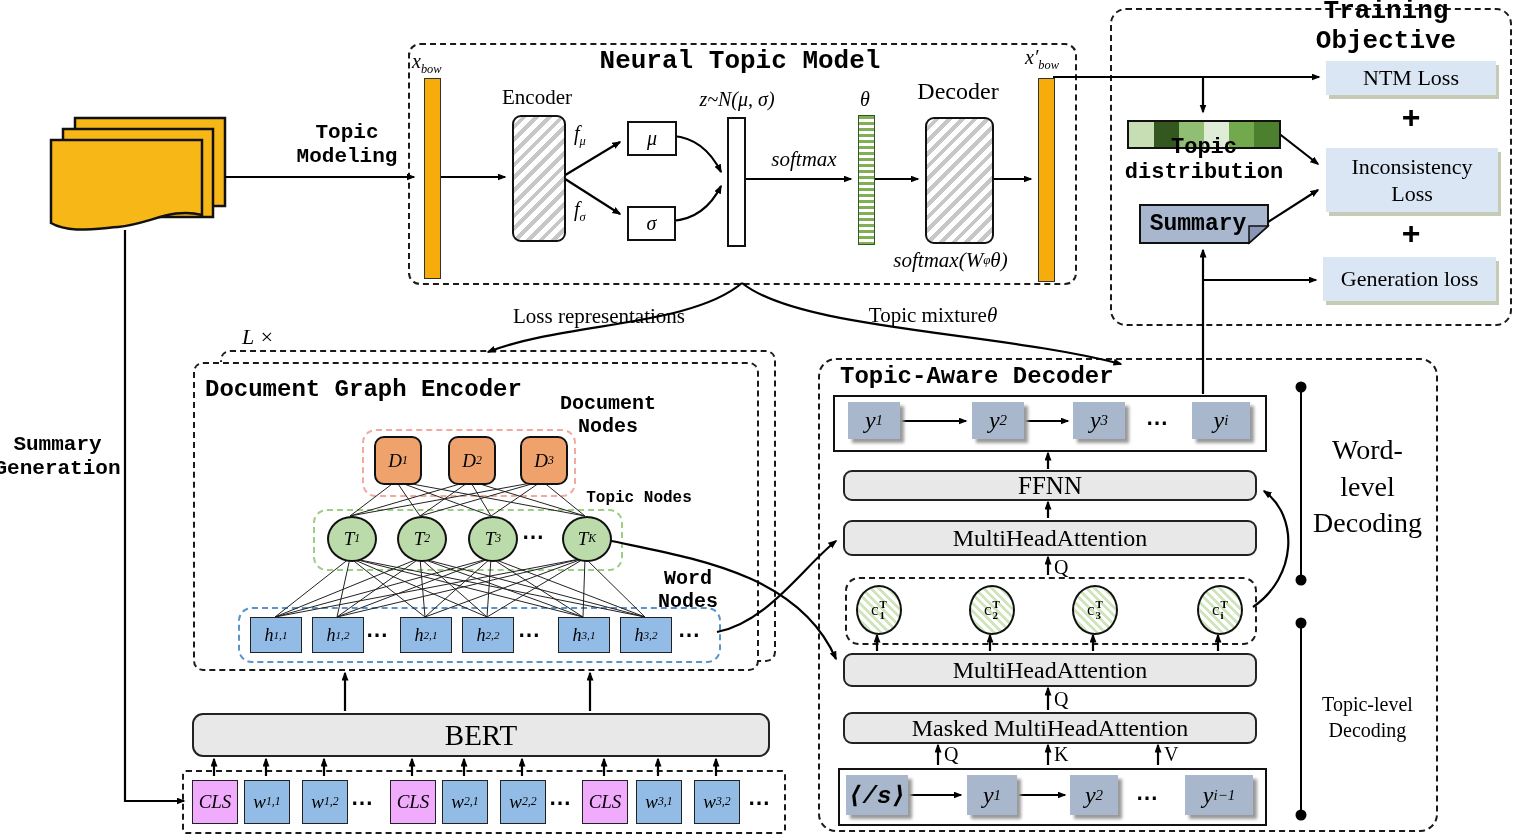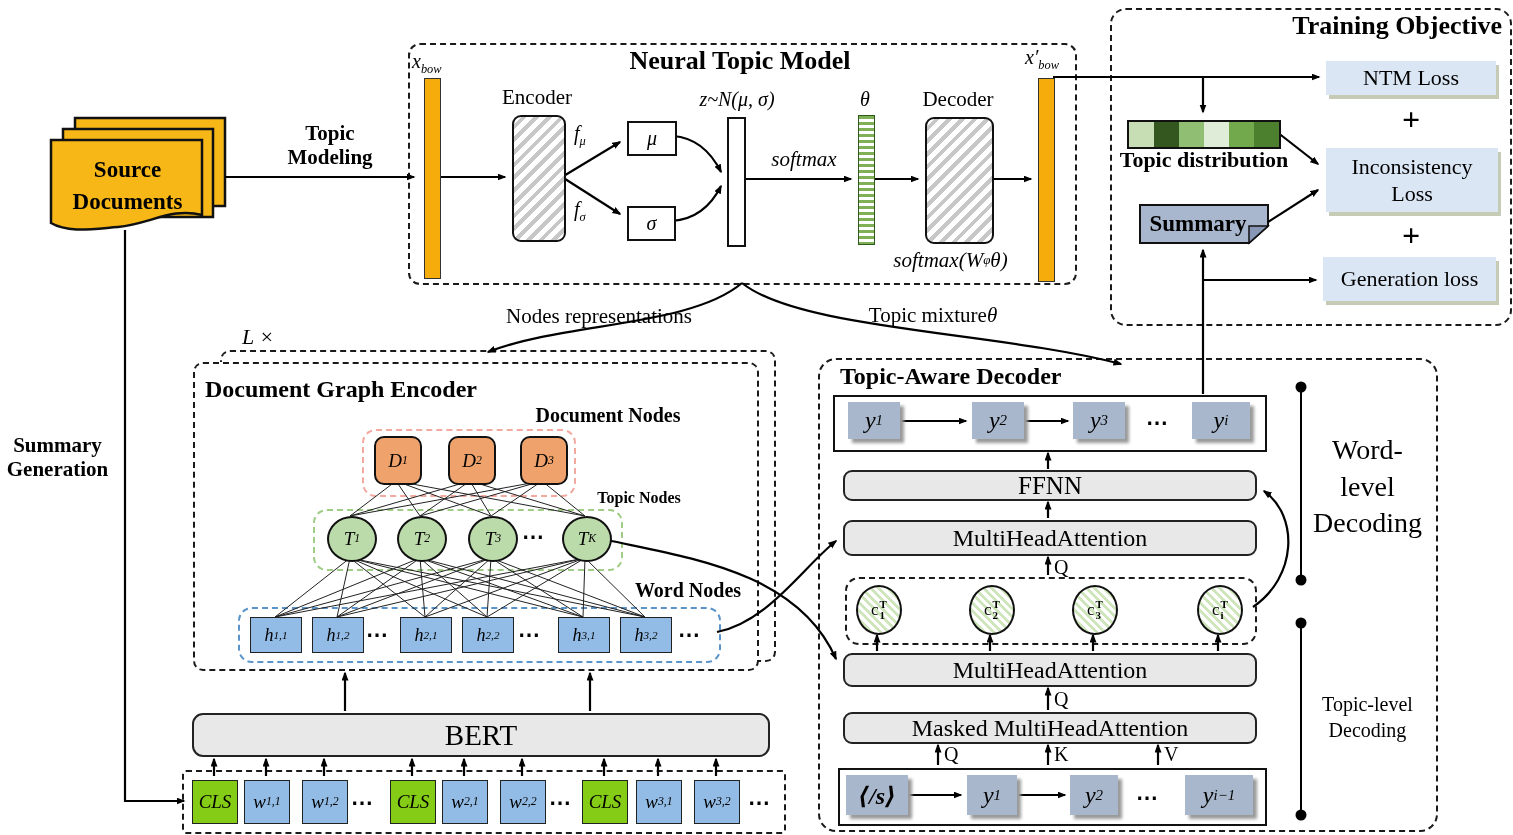--- a/index.html
+++ b/index.html
@@ -1,37 +1,37 @@
 <!DOCTYPE html>
 <html><head>
 <meta charset="utf-8">
 <style>
   html,body{margin:0;padding:0;background:#fff;}
   #stage{position:relative;width:1513px;height:835px;background:#fff;overflow:hidden;
          font-family:"Liberation Serif","DejaVu Serif",serif;color:#000;}
   .ctr{display:flex;align-items:center;justify-content:center;text-align:center;}
-  .bold{font-weight:bold;}
+  .bold{font-weight:bold;font-family:Liberation Mono, monospace;}
   .ital{font-style:italic;}
   
   .dashbox{position:absolute;border:2.5px dashed #1a1a1a;border-radius:12px;background:transparent;}
   .dashbox.white{background:#fff;}
   .nodegroup{position:absolute;border:2px dashed;border-radius:14px;}
   
   .goldbar{position:absolute;background:#f6ad0b;border:1.5px solid #333;}
   .whitebar{position:absolute;background:#fff;border:2px solid #111;}
   .thetabar{position:absolute;border:1.5px solid #2f5a1e;
     background:repeating-linear-gradient(180deg,#7fb056 0 3px,#ffffff 3px 6px);}
   .hatchrect{position:absolute;border:2px solid #111;border-radius:9px;
     background:repeating-linear-gradient(135deg,#ffffff 0 5px,#c7c7c7 5px 9px);}
   .smallbox{position:absolute;background:#fff;border:2px solid #111;font-size:20px;font-style:italic;}
   
   .opbox{position:absolute;background:#e8e8e8;border:2px solid #222;border-radius:9px;font-size:24px;}
   
   .tok{position:absolute;border:1.5px solid #222;font-size:19px;font-style:italic;}
-  .tok.cls{background:#84cc16;}
+  .tok.cls{background:#f0abfc;}
   .tok.w{background:#92bce5;}
   .hnode{position:absolute;background:#92bce5;border:1.5px solid #222;font-size:18px;font-style:italic;}
   .dnode{position:absolute;background:#f0a26c;border:2px solid #111;border-radius:10px;font-size:19px;font-style:italic;}
   .tnode{position:absolute;background:#bcdbaa;border:2px solid #111;border-radius:50%;font-size:19px;font-style:italic;}
   .cnode{position:absolute;border:2px solid #111;border-radius:50%;
     background:repeating-linear-gradient(45deg,#ffffff 0 3px,#cfe6bc 3px 6px);font-size:17px;}
   .ytok{position:absolute;background:#a8b7cb;box-shadow:4px 4px 3px #9a9a9a;font-size:24px;font-style:italic;}
   .rowbox{position:absolute;background:#fff;border:2.5px solid #111;}
   .lossbox{position:absolute;background:#dbe6f4;box-shadow:3px 4px 0 #c5cbb4;font-size:22px;}
   .ellip{position:absolute;font-size:22px;font-weight:bold;letter-spacing:1px;}
@@ -179,45 +179,44 @@
     <g stroke="#000" stroke-width="2" fill="#000">
       <line x1="1301" y1="387" x2="1301" y2="580"></line>
       <circle cx="1301" cy="387" r="4.5"></circle>
         <circle cx="1301" cy="580" r="4.5"></circle>
       <line x1="1301" y1="623" x2="1301" y2="815"></line>
       <circle cx="1301" cy="623" r="4.5"></circle>
         <circle cx="1301" cy="815" r="4.5"></circle>
     </g>
   </svg>
 
-  <div class="lbl ctr bold" style="left:60px;top:152px;width:135px;height:68px;font-size:23px;line-height:1.4;">Source<br>Documents</div>
-  <div class="lbl ctr bold" style="left:270px;top:118px;width:120px;height:54px;font-size:21px;line-height:1.15;">Topic<br>Modeling</div>
+  <div class="lbl ctr bold" style="left:287px;top:118px;width:120px;height:54px;font-size:21px;line-height:1.15;">Topic<br>Modeling</div>
   <div class="lbl ctr bold" style="left:0px;top:430px;width:115px;height:54px;font-size:21px;line-height:1.15;">Summary<br>Generation</div>
 
   <div class="lbl ctr bold" style="left:590px;top:46px;width:300px;height:30px;font-size:26px;">Neural Topic Model</div>
   <div class="lbl ital" style="left:412px;top:50px;font-size:20px;z-index:10;">x<sub>bow</sub></div>
   <div class="goldbar z10" style="left:424px;top:78px;width:15px;height:199px;"></div>
   <div class="lbl ctr" style="left:495px;top:86px;width:84px;height:22px;font-size:21px;">Encoder</div>
   <div class="hatchrect z10" style="left:512px;top:115px;width:50px;height:123px;"></div>
   <div class="lbl ital" style="left:574px;top:122px;font-size:20px;">f<sub>μ</sub></div>
   <div class="lbl ital" style="left:574px;top:198px;font-size:20px;">f<sub>σ</sub></div>
   <div class="smallbox ctr z10" style="left:627px;top:121px;width:46px;height:31px;">μ</div>
   <div class="smallbox ctr z10" style="left:627px;top:206px;width:45px;height:31px;">σ</div>
   <div class="lbl ital ctr" style="left:677px;top:88px;width:120px;height:22px;font-size:20px;">z~N(μ, σ)</div>
   <div class="whitebar z10" style="left:727px;top:117px;width:15px;height:126px;"></div>
   <div class="lbl ital ctr" style="left:756px;top:148px;width:96px;height:22px;font-size:21px;">softmax</div>
   <div class="lbl ital ctr" style="left:852px;top:88px;width:26px;height:22px;font-size:20px;">θ</div>
   <div class="thetabar z10" style="left:858px;top:115px;width:15px;height:128px;"></div>
-  <div class="lbl ctr" style="left:918px;top:88px;width:80px;height:22px;font-size:21px;">Decoder</div>
+  <div class="lbl ctr" style="left:918px;top:80px;width:80px;height:22px;font-size:24px;">Decoder</div>
   <div class="hatchrect z10" style="left:925px;top:117px;width:65px;height:123px;"></div>
   <div class="lbl ital ctr" style="left:868px;top:248px;width:165px;height:24px;font-size:21px;">softmax(W<sub>φ</sub>θ)</div>
   <div class="lbl ital" style="left:1025px;top:46px;font-size:20px;">x′<sub>bow</sub></div>
   <div class="goldbar z10" style="left:1038px;top:78px;width:15px;height:202px;"></div>
 
-  <div class="lbl ctr" style="left:496px;top:304px;width:206px;height:24px;font-size:21px;">Nodes representations</div>
+  <div class="lbl ctr" style="left:496px;top:304px;width:206px;height:24px;font-size:21px;">Loss representations</div>
   <div class="lbl ctr" style="left:853px;top:303px;width:160px;height:24px;font-size:21px;">Topic mixture <i>θ</i></div>
 
   <div class="lbl ctr bold" style="left:1270px;top:12px;width:232px;height:28px;font-size:26px;justify-content:flex-end;">Training Objective</div>
   <div class="lossbox ctr" style="left:1326px;top:61px;width:170px;height:34px;text-align:right;">NTM Loss</div>
   <div class="lbl ctr bold" style="left:1396px;top:102px;width:30px;height:34px;font-size:32px;">+</div>
   <div class="lossbox ctr" style="left:1326px;top:148px;width:172px;height:64px;line-height:1.25;">Inconsistency<br>Loss</div>
   <div class="lbl ctr bold" style="left:1396px;top:218px;width:30px;height:34px;font-size:32px;">+</div>
   <div class="lossbox ctr" style="left:1323px;top:257px;width:173px;height:44px;">Generation loss</div>
   <div class="z10" style="position:absolute;left:1127px;top:120px;width:150px;height:25px;border:2px solid #111;display:flex;">
     <div class="dist-seg" style="background: rgb(199, 222, 180);"></div>

